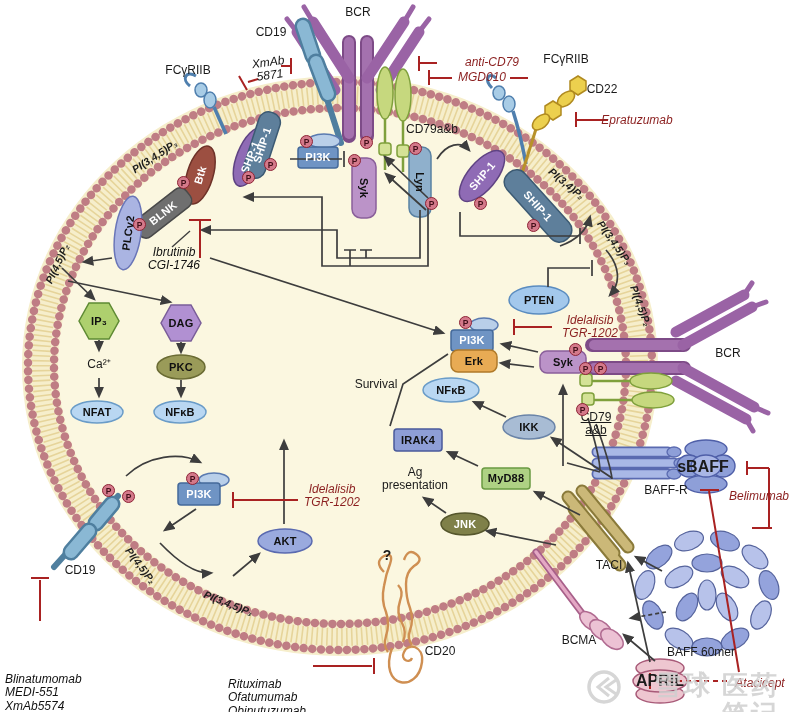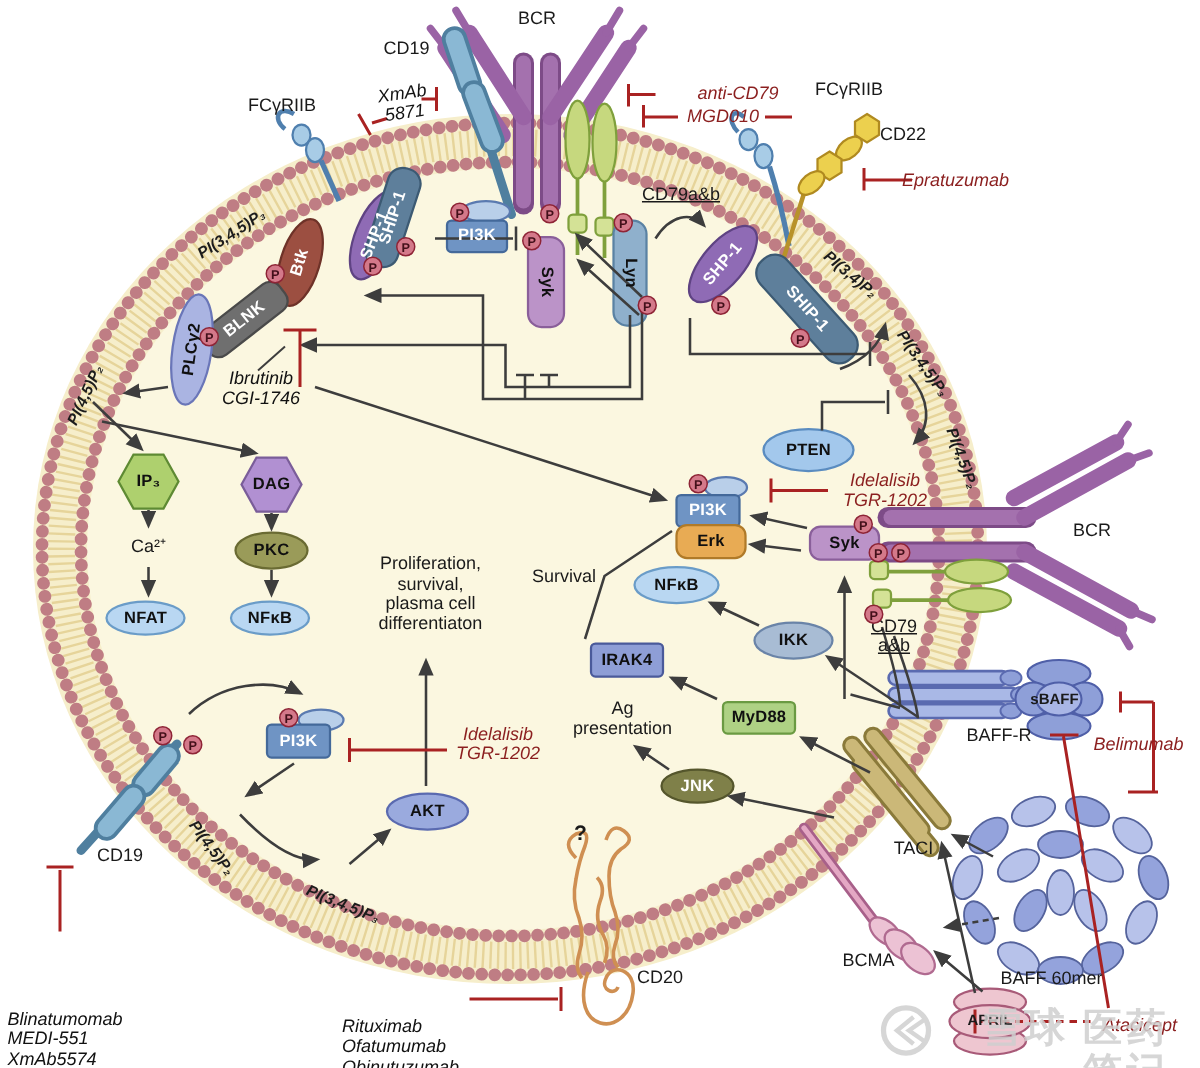--- a/index.html
+++ b/index.html
@@ -2,21 +2,21 @@
 <html><head>
 <meta charset="utf-8">
 <style>
   html,body{margin:0;padding:0;background:#fff;}
   #fig{position:relative;width:800px;height:712px;background:#fff;overflow:hidden;
        font-family:"Liberation Sans",sans-serif;}
   #fig svg{position:absolute;left:0;top:0;}
   .t{position:absolute;transform-origin:50% 50%;white-space:pre-line;line-height:1.12;}
   .c{display:flex;align-items:center;justify-content:center;text-align:center;}
   .lab{font-size:12px;color:#1a1a1a;}
-  .lab6{font-size:10px;font-weight:700;color:#1a1a1a;}
+  .lab6{font-size:16px;font-weight:700;color:#1a1a1a;}
   .nt{font-size:11px;font-weight:700;color:#101010;letter-spacing:.2px;}
   .w{color:#fff;}
   .mem{font-size:10.5px;font-weight:700;font-style:italic;color:#1c1c1c;}
   .drug{font-size:12px;font-style:italic;color:#111;}
   .drugr{font-size:12px;font-style:italic;color:#8b1f1f;}
   .left{text-align:left;justify-content:flex-start;margin-top:46px;}
   .pb{position:absolute;width:13px;height:13px;border-radius:50%;background:#d4798a;
       border:1.6px solid #8e2436;color:#43101a;font-size:8.5px;font-weight:700;
       display:flex;align-items:center;justify-content:center;box-sizing:border-box;}
   .wm{color:#cfcfcf;font-weight:700;opacity:.85;margin-left:28px;}
@@ -276,21 +276,21 @@
 <div class="t c lab" style="left:338px;top:6px;width:40px;height:14px;">BCR</div>
 <div class="t c lab" style="left:249px;top:26px;width:44px;height:14px;">CD19</div>
 <div class="t c lab" style="left:158px;top:64px;width:60px;height:14px;">FCγRIIB</div>
 <div class="t c drug" style="left:245px;top:55px;width:48px;height:28px;transform:rotate(-8deg);">XmAb
 5871</div>
 <div class="t c drugr" style="left:431px;top:56px;width:70px;height:14px;margin-left:26px;">anti-CD79</div>
 <div class="t c drugr" style="left:451px;top:71px;width:62px;height:14px;">MGD010</div>
 <div class="t c lab" style="left:536px;top:53px;width:60px;height:14px;">FCγRIIB</div>
 <div class="t c lab" style="left:582px;top:83px;width:40px;height:14px;">CD22</div>
 <div class="t c drugr" style="left:594px;top:114px;width:86px;height:14px;">Epratuzumab</div>
-<div class="t c lab" style="left:423px;top:123px;width:62px;height:14px;text-decoration:underline;">CD79a&amp;b</div>
+<div class="t c lab" style="left:401px;top:123px;width:62px;height:14px;">CD79a&amp;b</div>
 
 <div class="t c mem" style="left:120px;top:151px;width:70px;height:12px;transform:rotate(-33deg);">PI(3,4,5)P₃</div>
 <div class="t c mem" style="left:28px;top:258px;width:60px;height:12px;transform:rotate(-65deg);">PI(4,5)P₂</div>
 <div class="t c mem" style="left:536px;top:178px;width:60px;height:12px;transform:rotate(40deg);">PI(3,4)P₂</div>
 <div class="t c mem" style="left:579px;top:237px;width:70px;height:12px;transform:rotate(55deg);">PI(3,4,5)P₃</div>
 <div class="t c mem" style="left:610px;top:300px;width:60px;height:12px;transform:rotate(70deg);">PI(4,5)P₂</div>
 <div class="t c mem" style="left:110px;top:560px;width:60px;height:12px;transform:rotate(53deg);">PI(4,5)P₂</div>
 <div class="t c mem" style="left:193px;top:598px;width:70px;height:12px;transform:rotate(22deg);">PI(3,4,5)P₃</div>
 
 <div class="t c nt w" style="left:219px;top:150px;width:62px;height:14px;transform:rotate(-68deg);">SHP-1</div>
@@ -314,24 +314,20 @@
 <div class="t c nt w" style="left:443px;top:517px;width:44px;height:14px;">JNK</div>
 <div class="t c nt" style="left:260px;top:534px;width:50px;height:14px;">AKT</div>
 <div class="t c nt w" style="left:178px;top:487px;width:42px;height:14px;">PI3K</div>
 <div class="t c nt" style="left:79px;top:313px;width:40px;height:16px;">IP₃</div>
 <div class="t c nt" style="left:161px;top:315px;width:40px;height:16px;">DAG</div>
 <div class="t c lab" style="left:79px;top:358px;width:40px;height:14px;">Ca²⁺</div>
 <div class="t c nt" style="left:159px;top:360px;width:44px;height:14px;">PKC</div>
 <div class="t c nt" style="left:73px;top:405px;width:48px;height:14px;">NFAT</div>
 <div class="t c nt" style="left:156px;top:405px;width:48px;height:14px;">NFκB</div>
 
-<div class="t c lab" style="left:232px;top:366px;width:110px;height:60px;">Proliferation,
-survival,
-plasma cell
-differentiaton</div>
 <div class="t c lab" style="left:346px;top:378px;width:60px;height:14px;">Survival</div>
 <div class="t c lab" style="left:375px;top:465px;width:80px;height:28px;">Ag
 presentation</div>
 
 <div class="t c drug" style="left:142px;top:245px;width:64px;height:28px;">Ibrutinib
 CGI-1746</div>
 <div class="t c drugr" style="left:299px;top:482px;width:66px;height:28px;">Idelalisib
 TGR-1202</div>
 <div class="t c drugr" style="left:557px;top:313px;width:66px;height:28px;">Idelalisib
 TGR-1202</div>

